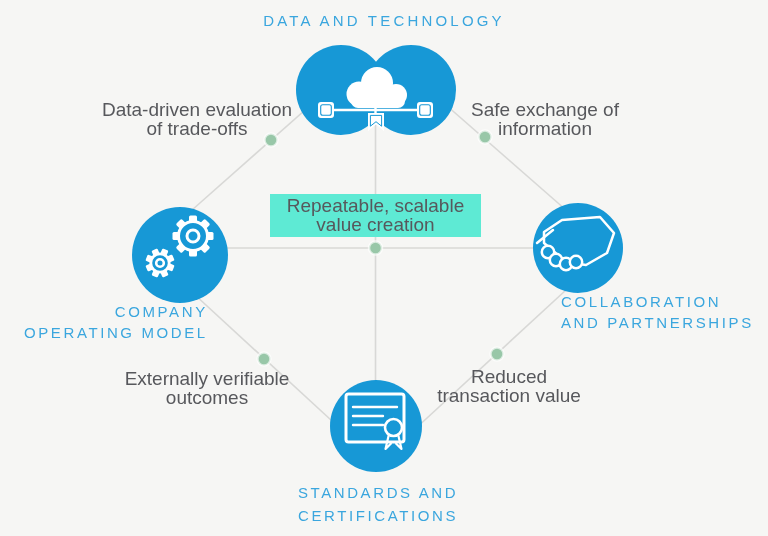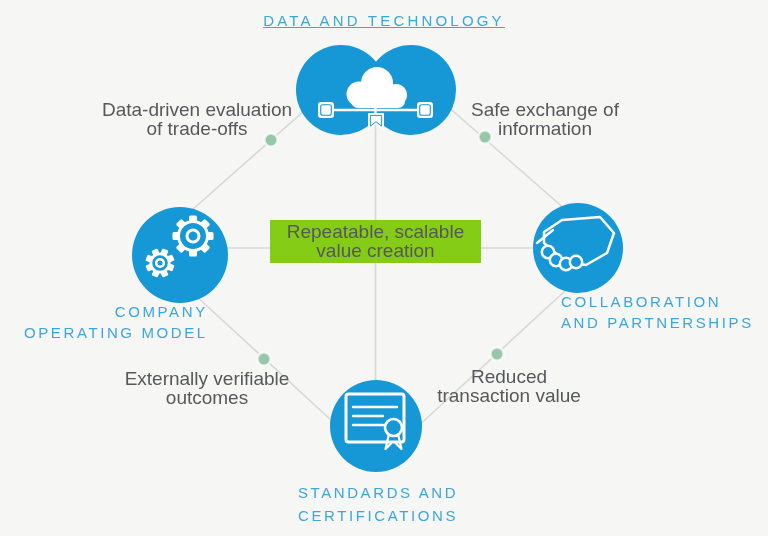--- a/index.html
+++ b/index.html
@@ -20,29 +20,29 @@
     line-height:21px;
     font-weight:400;
   }
   .lbl-gray{
     color:#57585c;
     font-size:19px;
     line-height:19px;
     text-align:center;
     font-weight:400;
   }
-  .title{left:0;top:10px;width:768px;text-align:center;letter-spacing:3.2px;text-decoration:underline;}
+  .title{left:0;top:10px;width:768px;text-align:center;letter-spacing:3.2px;}
   .left-label{left:24px;top:301px;text-align:right;}
   .right-label{left:561px;top:291px;text-align:left;}
   .bottom-label{left:258px;top:481px;width:240px;text-align:center;line-height:23px;}
   .edge-tl{left:92px;top:100px;width:210px;}
   .edge-tr{left:450px;top:100px;width:190px;}
   .edge-bl{left:102px;top:369px;width:210px;}
   .edge-br{left:414px;top:367px;width:190px;}
-  .center-label{left:270px;top:194px;width:211px;background:#84cc16;padding:2px 0 3px 0;margin-top:26px;}
+  .center-label{left:270px;top:194px;width:211px;background:#5eead4;padding:2px 0 3px 0;}
 </style>
 </head>
 <body>
 
 <div class="stage">
 
   <svg class="diagram" width="768" height="536" viewBox="0 0 768 536">
 
     <g stroke="#d8d8d6" stroke-width="1.6">
       <line x1="330" y1="88" x2="192" y2="210"></line>

